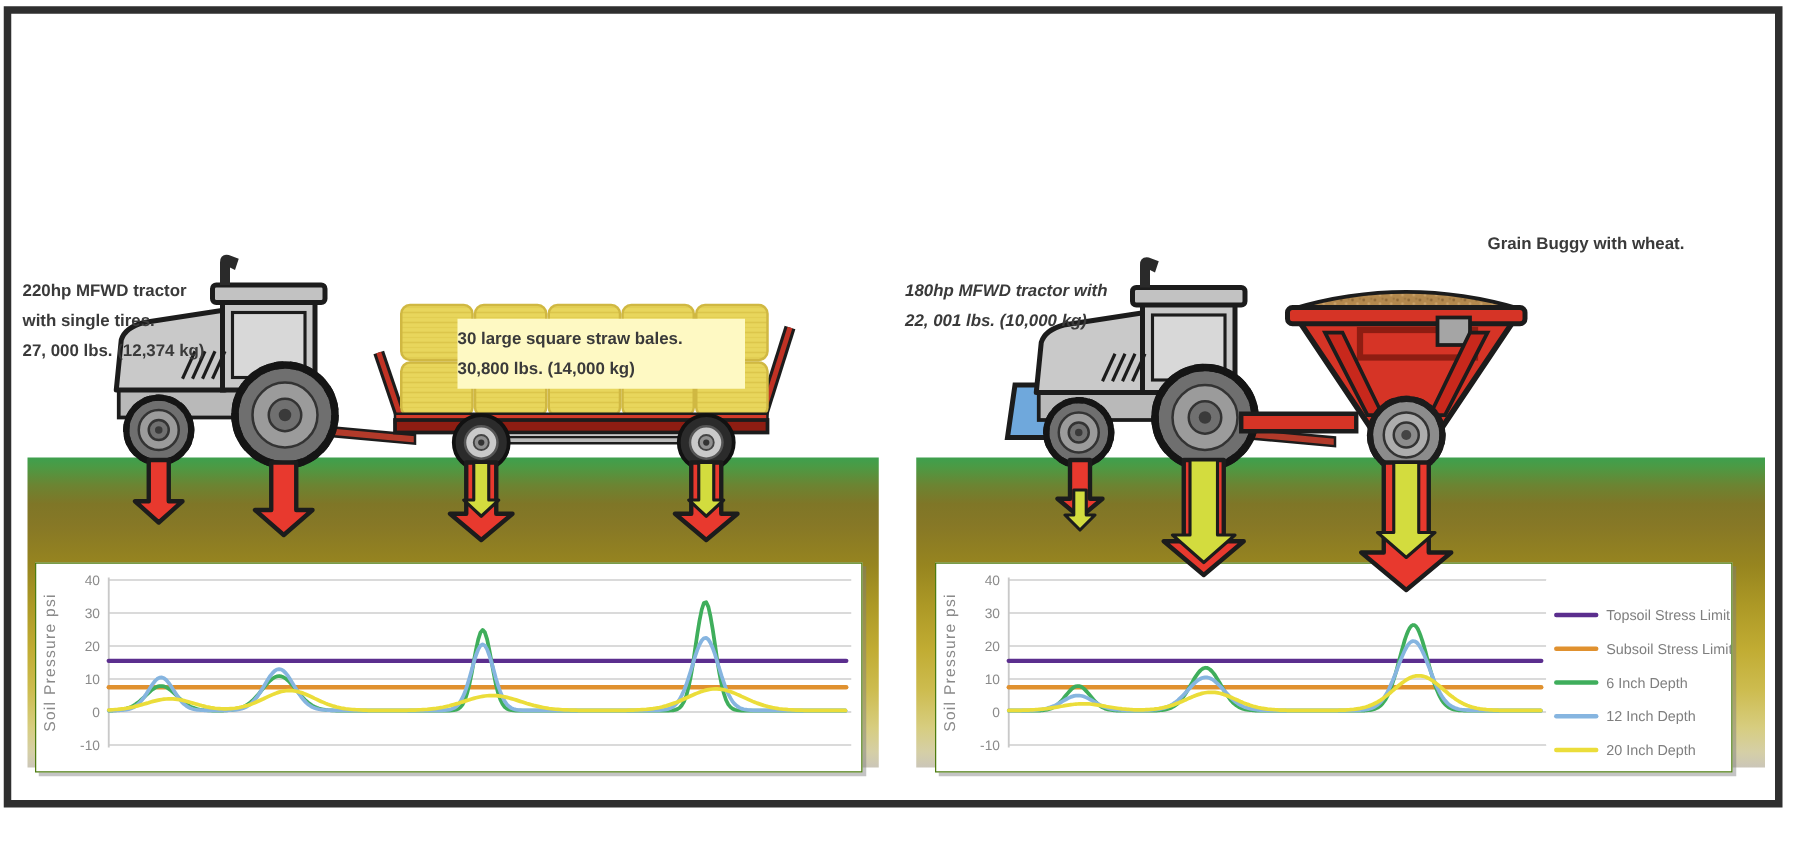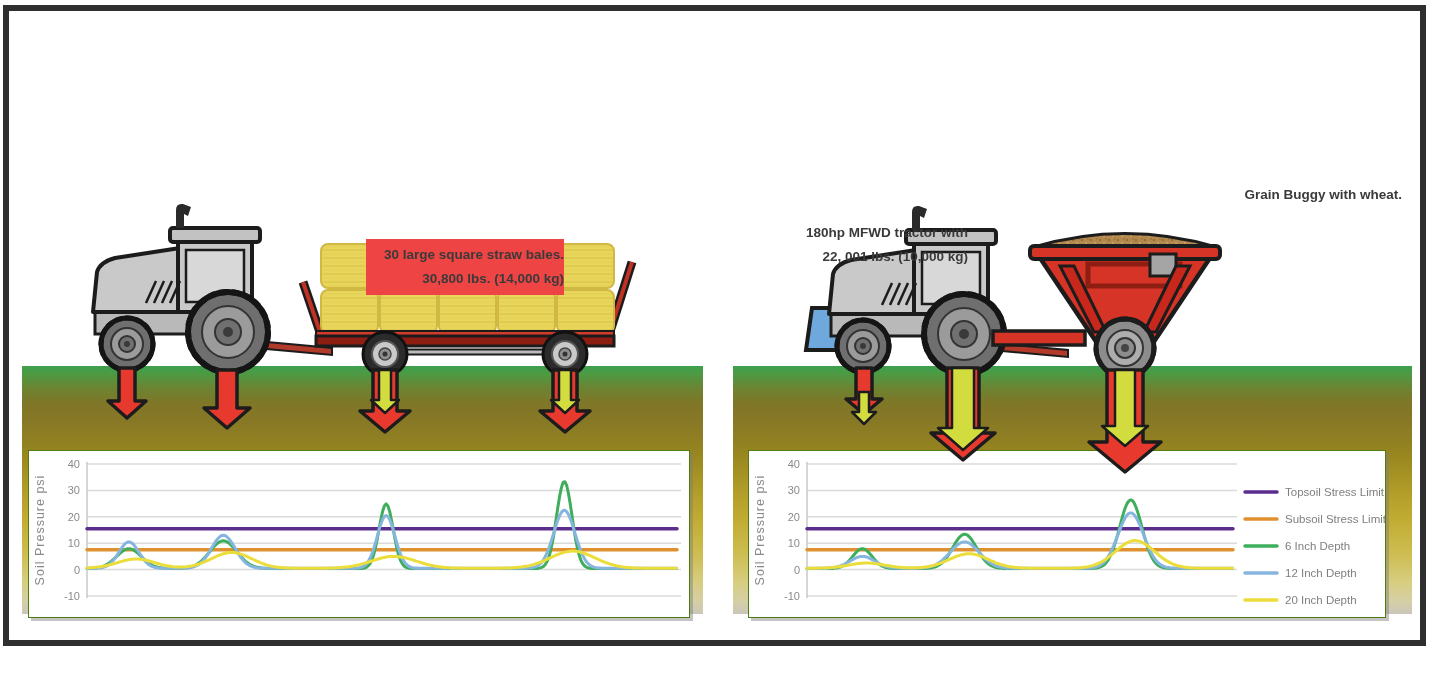--- a/index.html
+++ b/index.html
@@ -11,25 +11,25 @@
         background:linear-gradient(180deg,#3EA04E 0%,#4C9A44 3%,#6C8432 9%,#7F7627 15%,
         #877826 22%,#97851F 35%,#AD9926 48%,#C1AC33 62%,#CDBC4F 75%,#D7CD7F 87%,
         #D5CFA6 95%,#CBC6B8 100%);}
   .soil.left{left:22px;width:681px;}
   .soil.right{left:733px;width:679px;}
   .chartbox{position:absolute;top:450px;height:168px;background:#fff;border:1px solid #4d7c0f;
             box-shadow:3px 3px 0 rgba(125,125,125,0.45);box-sizing:border-box;z-index:2;}
   #chart-left{left:28px;width:662px;}
   #chart-right{left:748px;width:638px;}
   .scene{position:absolute;left:0;top:0;width:1449px;height:674px;z-index:3;pointer-events:none;}
-  .lbl{position:absolute;z-index:4;text-align:right;font-size:13.5px;font-weight:600;
+  .lbl{position:absolute;z-index:4;text-align:left;font-size:13.5px;font-weight:600;
        color:#3A3A3A;line-height:24px;}
   #lbl-tractor-left{left:18px;top:221px;width:160px;}
-  #lbl-load-left{left:366px;top:239px;width:198px;background:#ef4444;padding:4px 0;}
-  #lbl-tractor-right{left:792px;top:221px;width:176px;}
+  #lbl-load-left{left:366px;top:255px;width:230px;background:#fef9c3;padding:4px 0;}
+  #lbl-tractor-right{left:724px;top:221px;width:176px;font-style:italic;}
   #lbl-load-right{left:1190px;top:183px;width:212px;}
 </style>
 </head>
 <body>
 
 <div class="stage">
 
   <div class="frame"></div>
 
   <div class="soil left"></div>
@@ -208,20 +208,25 @@
     <g>
       <polygon points="856,368 872,368 872,399 882,399 864,414 846,399 856,399" fill="#E8392E" stroke="#1c1c1c" stroke-width="3.5" stroke-linejoin="round"></polygon>
       <polygon points="859,392 869,392 869,412 876,412 864,424 852,412 859,412" fill="#D3DC3E" stroke="#1c1c1c" stroke-width="2.5" stroke-linejoin="round"></polygon>
       <polygon points="947,368 979,368 979,433 995,433 963,460 931,433 947,433" fill="#E8392E" stroke="#1c1c1c" stroke-width="3.5" stroke-linejoin="round"></polygon>
       <polygon points="952,368 974,368 974,428 988,428 963,450 938,428 952,428" fill="#D3DC3E" stroke="#1c1c1c" stroke-width="2.5" stroke-linejoin="round"></polygon>
       <polygon points="1107,370 1143,370 1143,442 1161,442 1125,472 1089,442 1107,442" fill="#E8392E" stroke="#1c1c1c" stroke-width="3.5" stroke-linejoin="round"></polygon>
       <polygon points="1115,370 1135,370 1135,426 1148,426 1125,446 1102,426 1115,426" fill="#D3DC3E" stroke="#1c1c1c" stroke-width="2.5" stroke-linejoin="round"></polygon>
     </g>
   </svg>
 
+  <div class="lbl" id="lbl-tractor-left">
+    <div>220hp MFWD tractor</div>
+    <div>with single tires.</div>
+    <div>27, 000 lbs. (12,374 kg)</div>
+  </div>
 
   <div class="lbl" id="lbl-load-left">
     <div>30 large square straw bales.</div>
     <div>30,800 lbs. (14,000 kg)</div>
   </div>
 
   <div class="lbl" id="lbl-tractor-right">
     <div>180hp MFWD tractor with</div>
     <div>22, 001 lbs. (10,000 kg)</div>
   </div>

